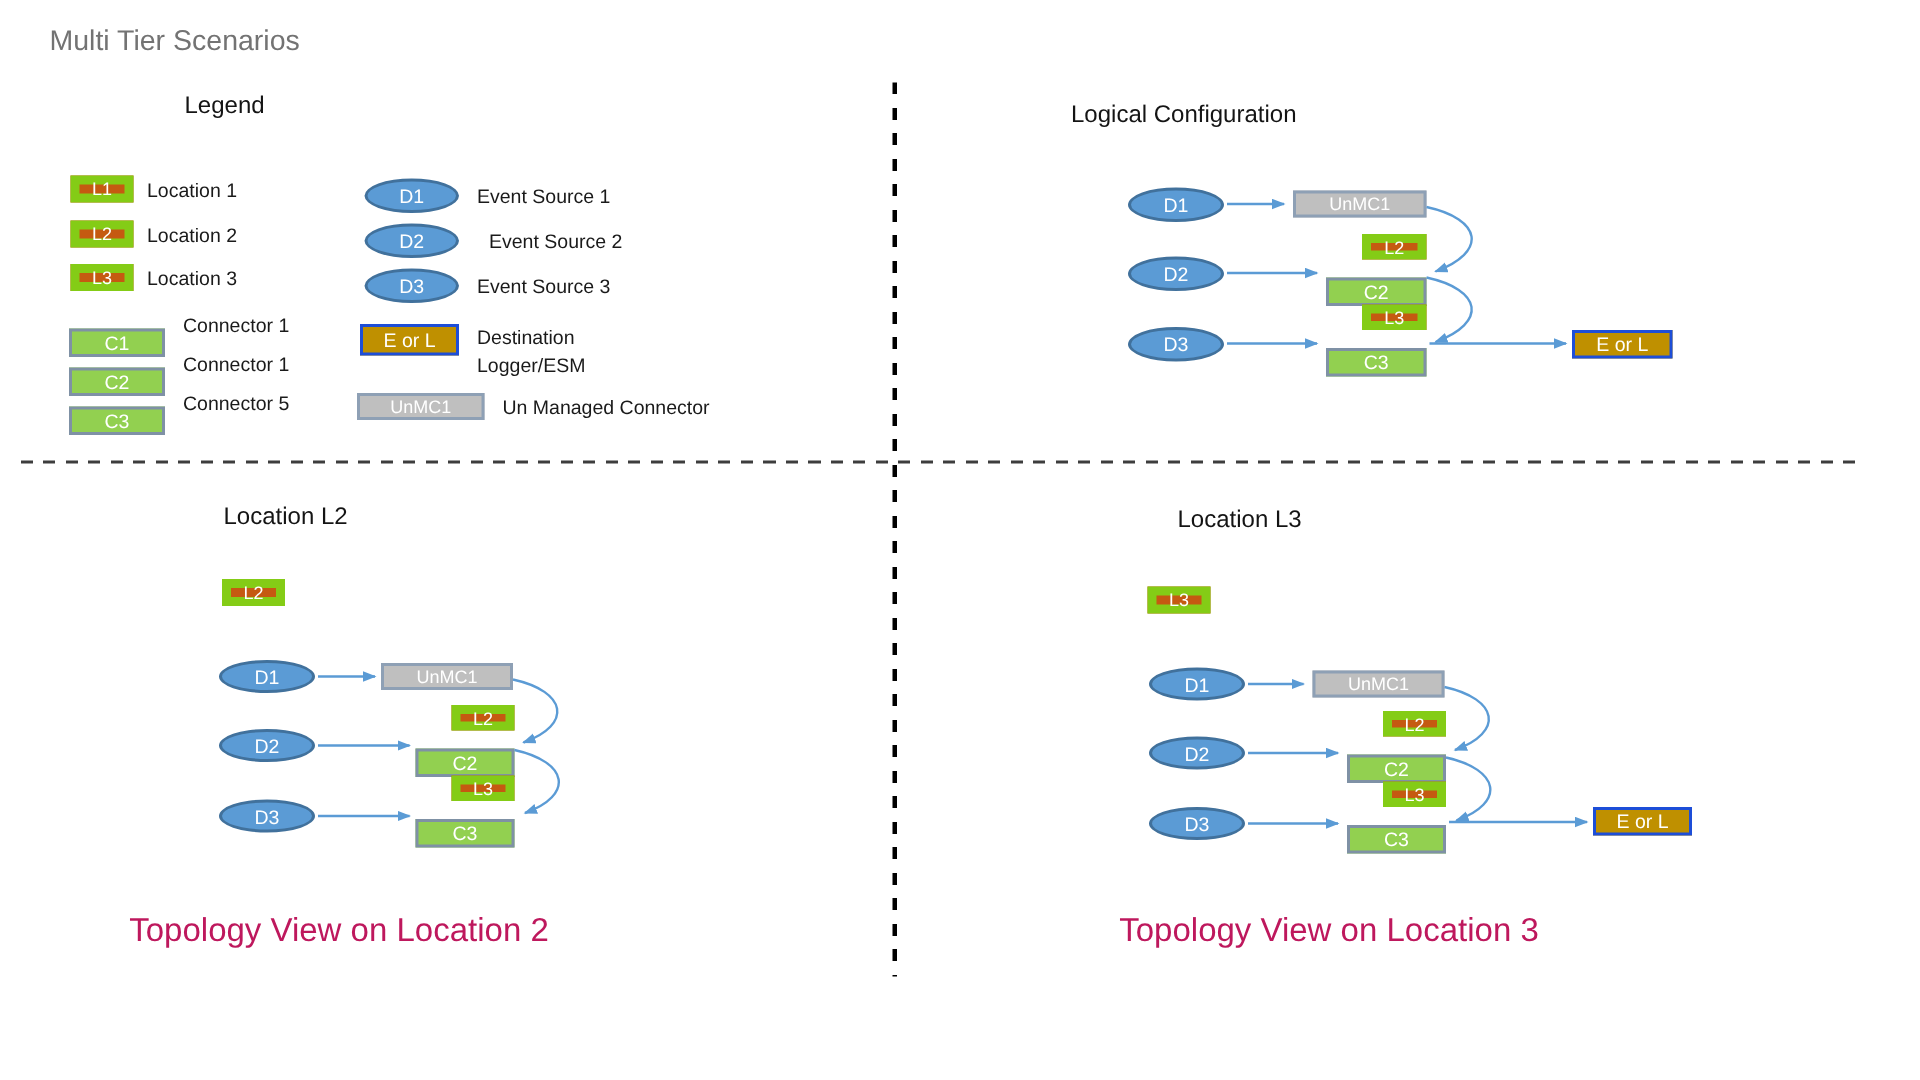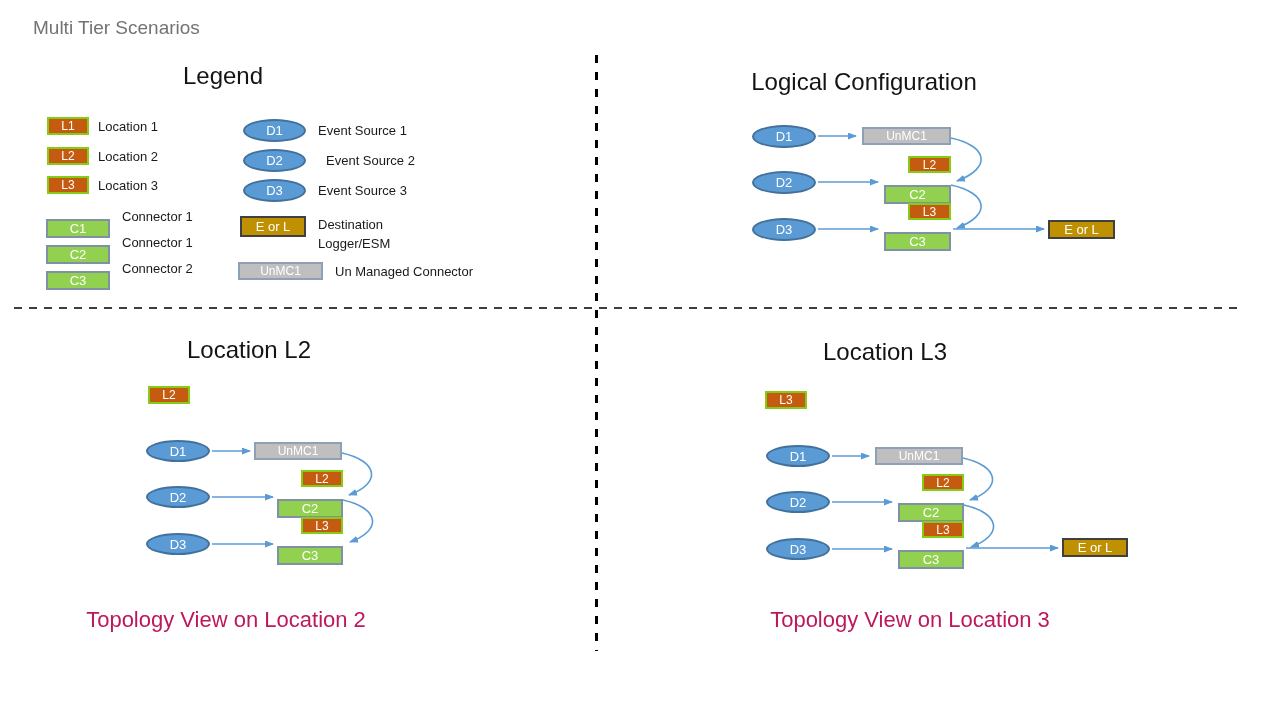--- a/index.html
+++ b/index.html
@@ -1,27 +1,27 @@
 <!DOCTYPE html>
 <html><head>
 <meta charset="utf-8">
 <style>
   html,body{margin:0;padding:0;background:#ffffff;}
   #canvas{position:relative;width:1280px;height:720px;background:#ffffff;overflow:hidden;
           font-family:"Liberation Sans","DejaVu Sans",sans-serif;color:#1a1a1a;}
   .abs{position:absolute;box-sizing:border-box;}
   .page-title{font-size:19px;color:#737373;}
-  .sect-title{font-size:24px;color:#141414;text-align:center;}
+  .sect-title{font-size:16px;color:#141414;}
   .caption{font-size:22px;color:#be185d;text-align:center;}
   .node{position:absolute;box-sizing:border-box;display:flex;align-items:center;justify-content:center;
         color:#ffffff;line-height:1;}
-  .tag-orange{background:#C55A11;border:2px solid #84cc16;font-size:12px;}
+  .tag-orange{background:#C55A11;border:6px solid #84cc16;font-size:12px;}
   .box-green{background:#92D050;border:2px solid #7f91a5;font-size:13px;margin-top:12px;}
   .box-gray{background:#BFBFBF;border:2px solid #8EA0B5;font-size:12px;}
-  .box-gold{background:#BF9000;border:2px solid #404040;font-size:13px;}
+  .box-gold{background:#BF9000;border:2px solid #1d4ed8;font-size:13px;}
   .ellipse{background:#5B9BD5;border:2px solid #41719C;border-radius:50%;font-size:13px;}
   .lbl{position:absolute;font-size:13px;color:#1a1a1a;white-space:nowrap;}
   .vdash{background:repeating-linear-gradient(180deg,#000000 0 8px,transparent 8px 17px);}
   .hdash{background:repeating-linear-gradient(90deg,#3d3d3d 0 8px,transparent 8px 15px);}
   svg.overlay{position:absolute;left:0;top:0;pointer-events:none;}
   svg .arrow{stroke:#5B9BD5;stroke-width:1.6;fill:none;}
 </style>
 </head>
 <body>
 
@@ -39,21 +39,21 @@
   <div class="node tag-orange" style="left:47px;top:147px;width:42px;height:18px;">L2</div>
   <div class="lbl" style="left:98px;top:149px;">Location 2</div>
   <div class="node tag-orange" style="left:47px;top:176px;width:42px;height:18px;">L3</div>
   <div class="lbl" style="left:98px;top:178px;">Location 3</div>
 
   <div class="node box-green" style="left:46px;top:207px;width:64px;height:19px;">C1</div>
   <div class="lbl" style="left:122px;top:209px;">Connector 1</div>
   <div class="node box-green" style="left:46px;top:233px;width:64px;height:19px;">C2</div>
   <div class="lbl" style="left:122px;top:235px;">Connector 1</div>
   <div class="node box-green" style="left:46px;top:259px;width:64px;height:19px;">C3</div>
-  <div class="lbl" style="left:122px;top:261px;">Connector 2</div>
+  <div class="lbl" style="left:122px;top:261px;">Connector 5</div>
 
   <div class="node ellipse" style="left:243px;top:119px;width:63px;height:23px;">D1</div>
   <div class="lbl" style="left:318px;top:123px;">Event Source 1</div>
   <div class="node ellipse" style="left:243px;top:149px;width:63px;height:23px;">D2</div>
   <div class="lbl" style="left:326px;top:153px;">Event Source 2</div>
   <div class="node ellipse" style="left:243px;top:179px;width:63px;height:23px;">D3</div>
   <div class="lbl" style="left:318px;top:183px;">Event Source 3</div>
 
   <div class="node box-gold" style="left:240px;top:216px;width:66px;height:21px;">E or L</div>
   <div class="lbl" style="left:318px;top:217px;">Destination</div>
@@ -93,21 +93,21 @@
   <div class="node ellipse" style="left:766px;top:445px;width:64px;height:22px;">D1</div>
   <div class="node ellipse" style="left:766px;top:491px;width:64px;height:22px;">D2</div>
   <div class="node ellipse" style="left:766px;top:538px;width:64px;height:22px;">D3</div>
   <div class="node box-gray" style="left:875px;top:447px;width:88px;height:18px;">UnMC1</div>
   <div class="node tag-orange" style="left:922px;top:474px;width:42px;height:17px;">L2</div>
   <div class="node box-green" style="left:898px;top:491px;width:66px;height:19px;">C2</div>
   <div class="node tag-orange" style="left:922px;top:521px;width:42px;height:17px;">L3</div>
   <div class="node box-green" style="left:898px;top:538px;width:66px;height:19px;">C3</div>
   <div class="node box-gold" style="left:1062px;top:538px;width:66px;height:19px;">E or L</div>
 
-  <div class="abs caption" style="left:760px;top:607px;width:300px;">Topology View on Location 3</div>
+  <div class="abs caption" style="left:736px;top:607px;width:300px;">Topology View on Location 3</div>
 
   <svg class="overlay" width="1280" height="720" viewBox="0 0 1280 720">
     <defs>
       <marker id="ah" markerUnits="userSpaceOnUse" markerWidth="10" markerHeight="8" refX="8" refY="3.5" orient="auto">
         <path d="M0,0 L9,3.5 L0,7 Z" fill="#5B9BD5"></path>
       </marker>
     </defs>
 
     <path class="arrow" marker-end="url(#ah)" d="M818,136 L856,136"></path>
     <path class="arrow" marker-end="url(#ah)" d="M818,182 L878,182"></path>

